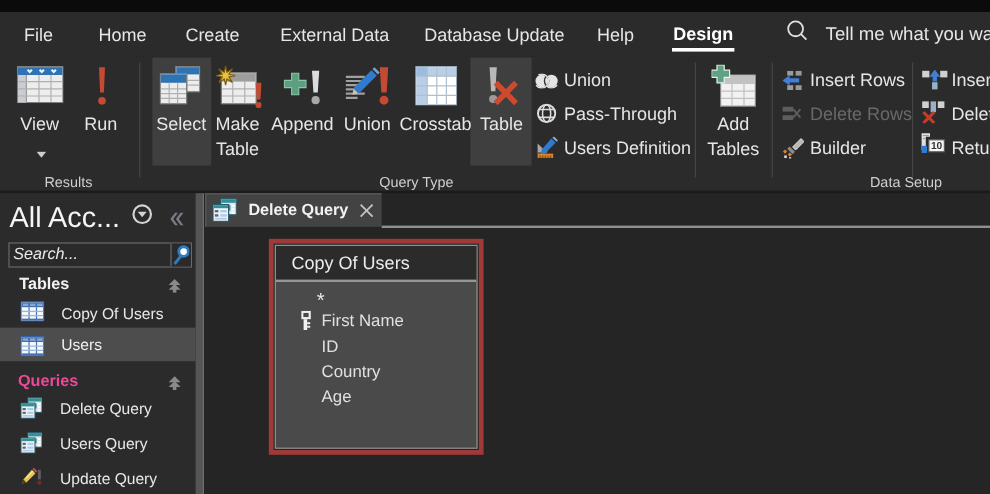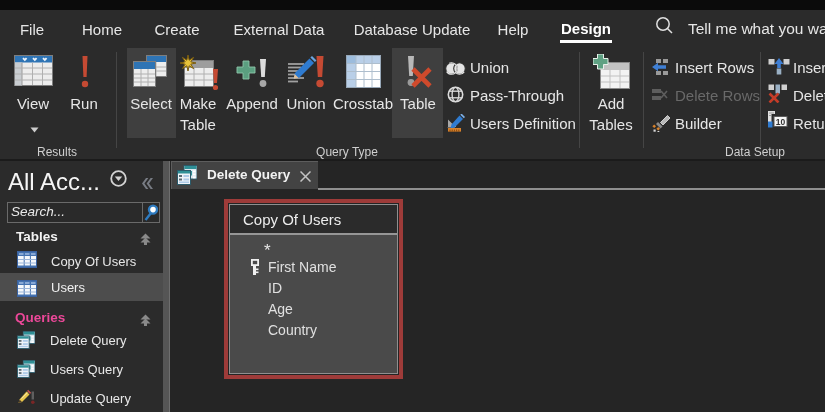--- a/index.html
+++ b/index.html
@@ -422,22 +422,22 @@
 </svg>
 </div>
 
 <div class="ab" id="card" style="left:224px;top:199px;width:179px;height:180px;border:4px solid #9e3b39;background:#242424;padding:1px">
   <div style="width:100%;height:100%;border:1px solid #8f8f8f;background:#4a4a4a">
     <div style="height:30px;background:#2b2b2b;border-bottom:2px solid #969696;line-height:30px;padding-left:13px;font-size:15px;color:#ececec">Copy Of Users</div>
     <div style="padding-top:1.4px;font-size:14px;color:#e0e0e0">
       <div style="height:20.8px"></div>
       <div style="height:20.8px;line-height:20.8px;padding-left:38px">First Name</div>
       <div style="height:20.8px;line-height:20.8px;padding-left:38px">ID</div>
+      <div style="height:20.8px;line-height:20.8px;padding-left:38px">Country</div>
       <div style="height:20.8px;line-height:20.8px;padding-left:38px">Age</div>
-      <div style="height:20.8px;line-height:20.8px;padding-left:38px">Country</div>
     </div>
   </div>
 </div>
 <div class="ab" style="left:264px;top:241px;font-size:17px;color:#e8e8e8">*</div>
 <div class="ab" id="ic-key" style="left:251px;top:259px">
 <svg width="9" height="16" viewBox="0 0 9 16">
 <rect x="0.9" y="0.9" width="6.2" height="5.2" fill="none" stroke="#f0f0f0" stroke-width="1.8"></rect>
 <rect x="2" y="7" width="3" height="9" fill="#f0f0f0"></rect>
 <rect x="5" y="9.5" width="2.5" height="1.6" fill="#f0f0f0"></rect>
 <rect x="5" y="12.5" width="2.5" height="1.6" fill="#f0f0f0"></rect>

